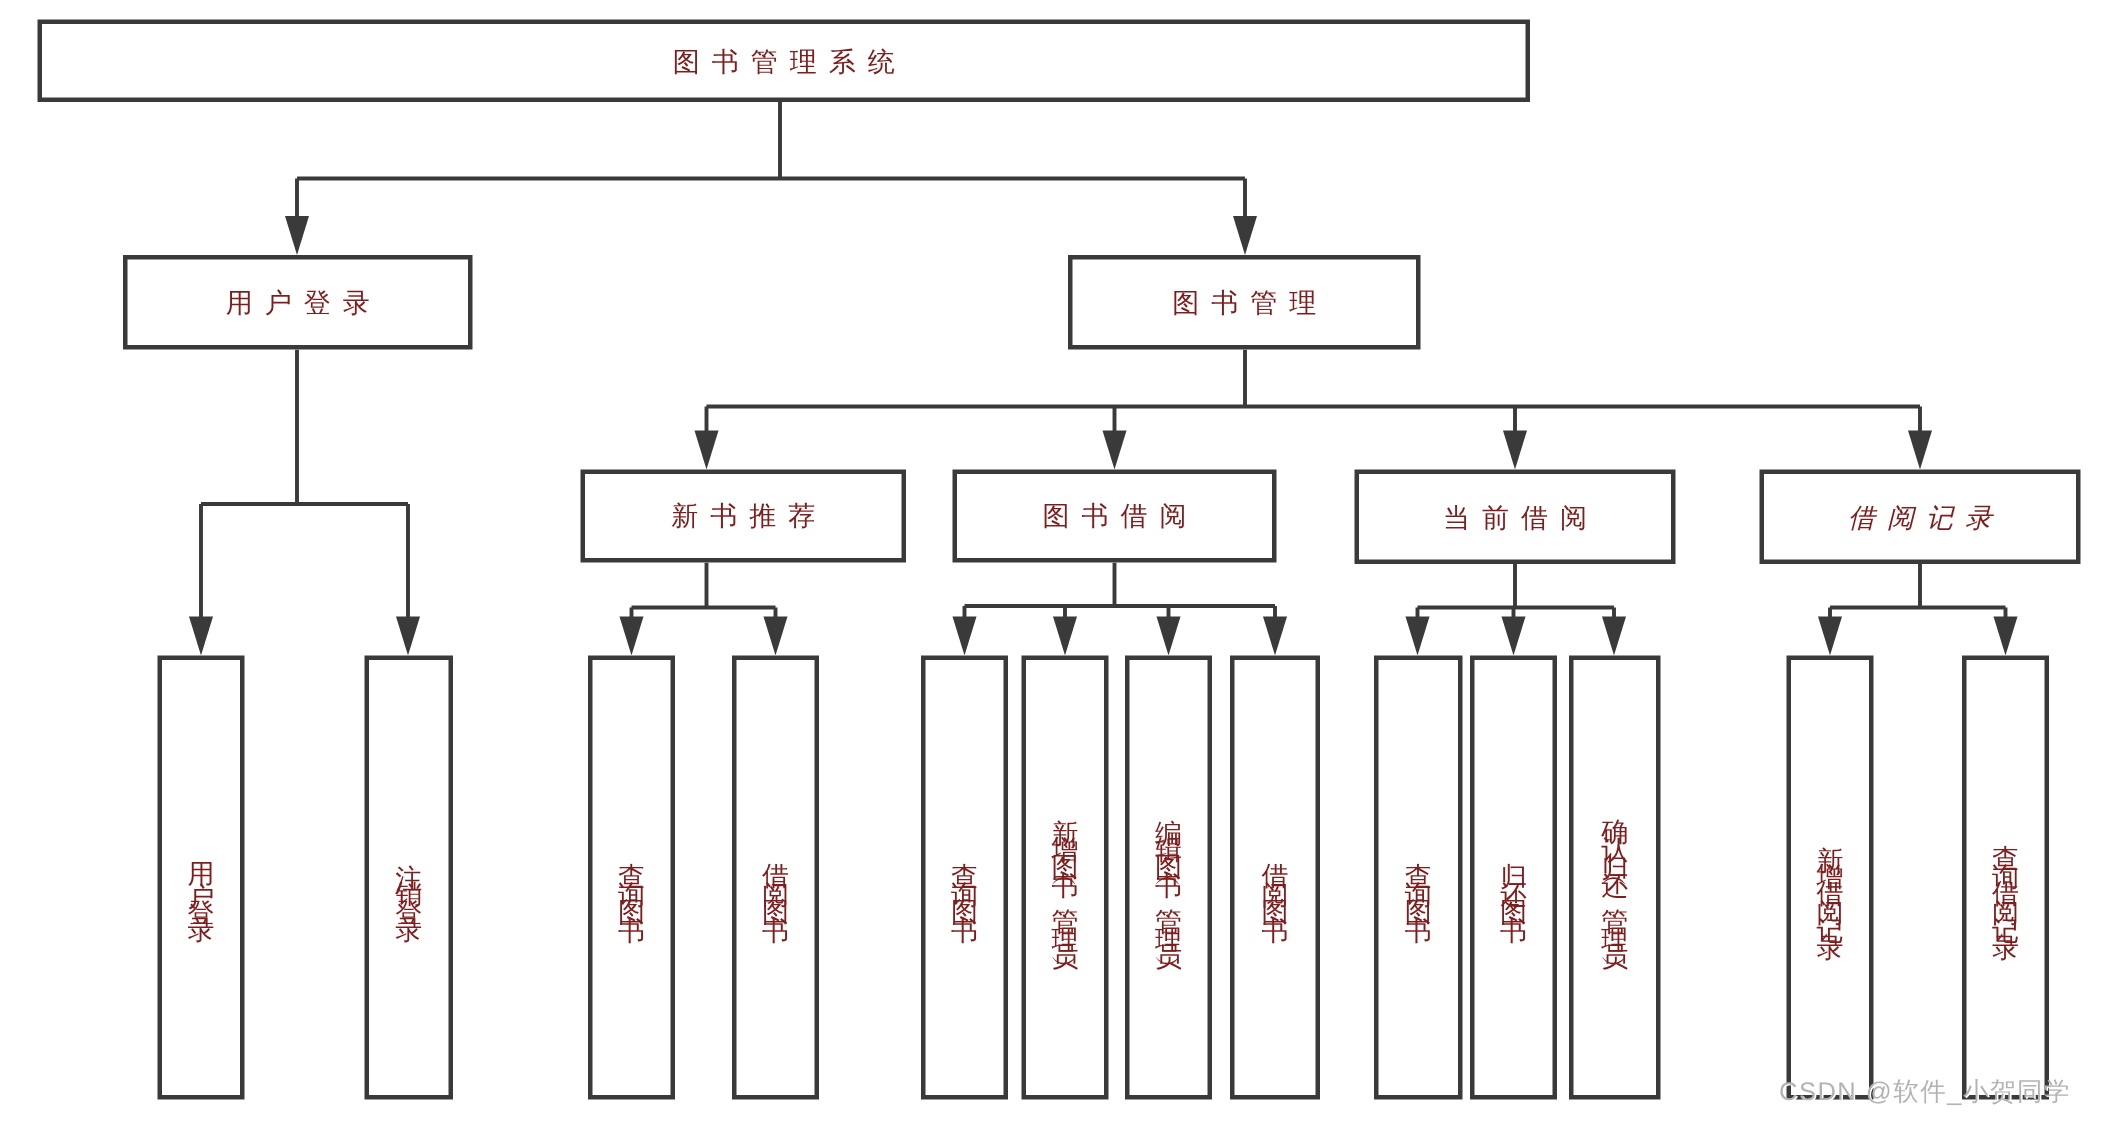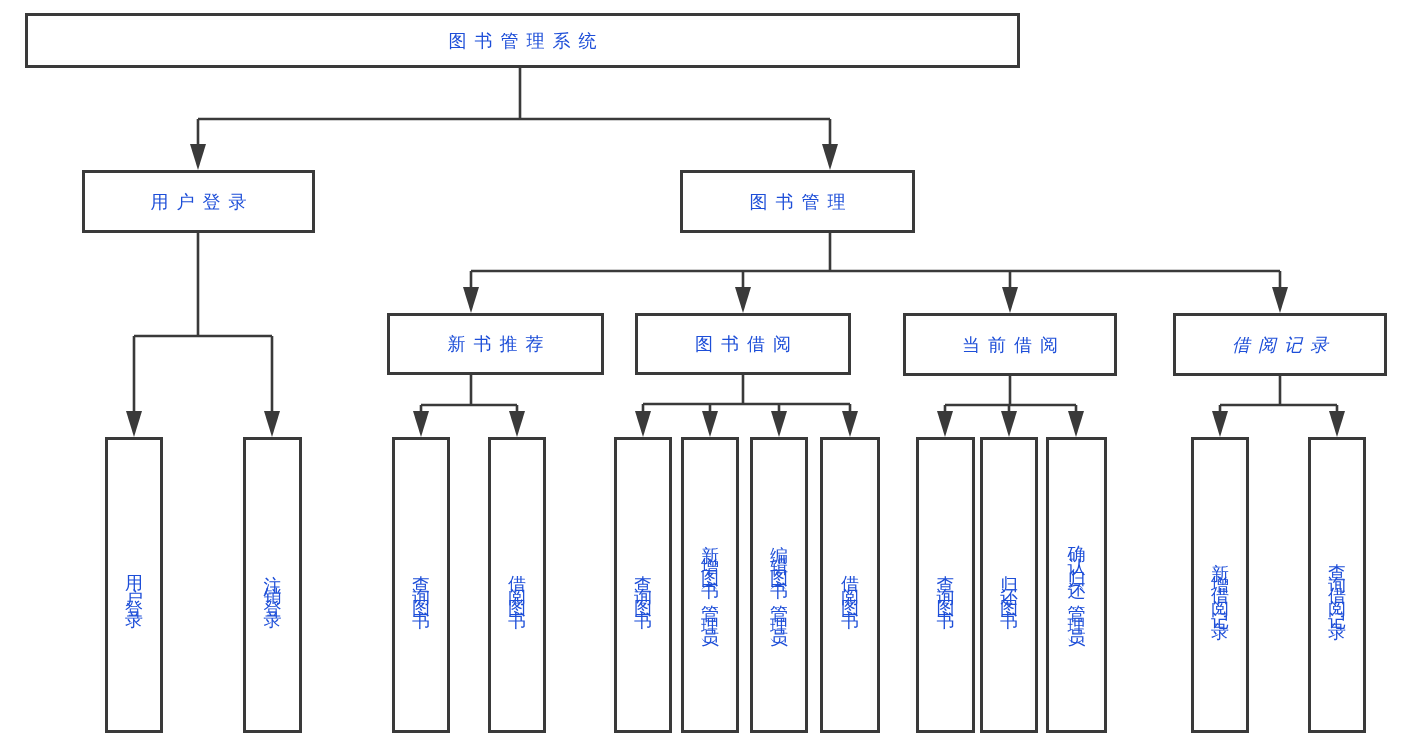--- a/index.html
+++ b/index.html
@@ -9,21 +9,21 @@
     background:#ffffff;
     font-family:"Liberation Sans","DejaVu Sans",sans-serif;
     overflow:hidden;
   }
   #connectors{position:absolute;left:0;top:0;width:1405px;height:747px;}
   .box{
     position:absolute;
     box-sizing:border-box;
     background:#ffffff;
     border:3px solid #3a3a3a;
-    color:#1d4ed8;
+    color:#7f1d1d;
     display:flex;
     align-items:center;
     justify-content:center;
     text-align:center;
   }
   .h{
     font-size:18px;
     letter-spacing:8px;
     text-indent:8px;
     white-space:nowrap;
@@ -87,21 +87,21 @@
       <polygon points="1001,411 1017,411 1009,437"></polygon>
       <polygon points="1068,411 1084,411 1076,437"></polygon>
       <polygon points="1212,411 1228,411 1220,437"></polygon>
       <polygon points="1329,411 1345,411 1337,437"></polygon>
     </g>
   </svg>
 
   <div class="box h" style="left:25px;top:13px;width:995px;height:55px;">图书管理系统</div>
 
   <div class="box h" style="left:82px;top:170px;width:233px;height:63px;">用户登录</div>
-  <div class="box h" style="left:680px;top:170px;width:235px;height:63px;">图书管理</div>
+  <div class="box h" style="left:712px;top:170px;width:235px;height:63px;">图书管理</div>
 
   <div class="box h" style="left:363px;top:313px;width:217px;height:62px;margin-left:24px;">新书推荐</div>
   <div class="box h" style="left:635px;top:313px;width:216px;height:62px;">图书借阅</div>
   <div class="box h" style="left:903px;top:313px;width:214px;height:63px;">当前借阅</div>
   <div class="box h" style="left:1173px;top:313px;width:214px;height:63px;font-style:italic;">借阅记录</div>
 
   <div class="box v" style="left:105px;top:437px;width:58px;height:296px;">用户登录</div>
   <div class="box v" style="left:243px;top:437px;width:59px;height:296px;">注销登录</div>
 
   <div class="box v" style="left:392px;top:437px;width:58px;height:296px;">查询图书</div>
@@ -112,14 +112,15 @@
   <div class="box v" style="left:750px;top:437px;width:58px;height:296px;">编辑图书（管理员）</div>
   <div class="box v" style="left:820px;top:437px;width:60px;height:296px;">借阅图书</div>
 
   <div class="box v" style="left:916px;top:437px;width:59px;height:296px;">查询图书</div>
   <div class="box v" style="left:980px;top:437px;width:58px;height:296px;">归还图书</div>
   <div class="box v" style="left:1046px;top:437px;width:61px;height:296px;">确认归还（管理员）</div>
 
   <div class="box v" style="left:1191px;top:437px;width:58px;height:296px;">新增借阅记录</div>
   <div class="box v" style="left:1308px;top:437px;width:58px;height:296px;">查询借阅记录</div>
 
+  <div id="watermark">CSDN @软件_小贺同学</div>
 
 </div>
 
 </body></html>

